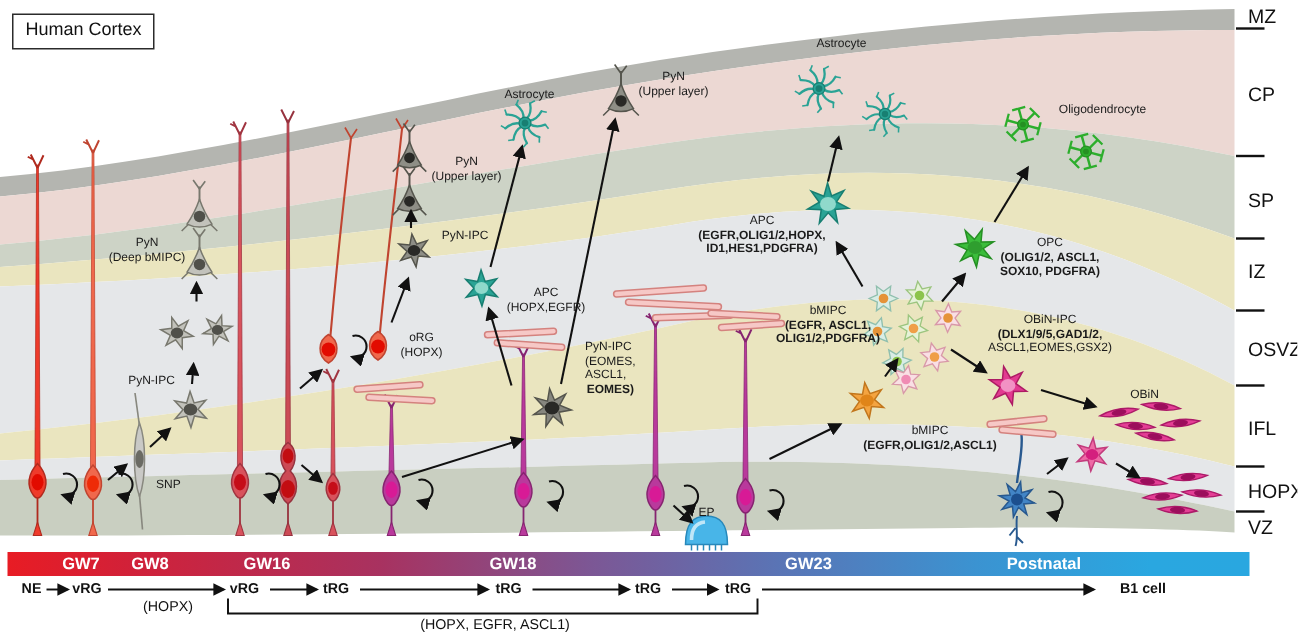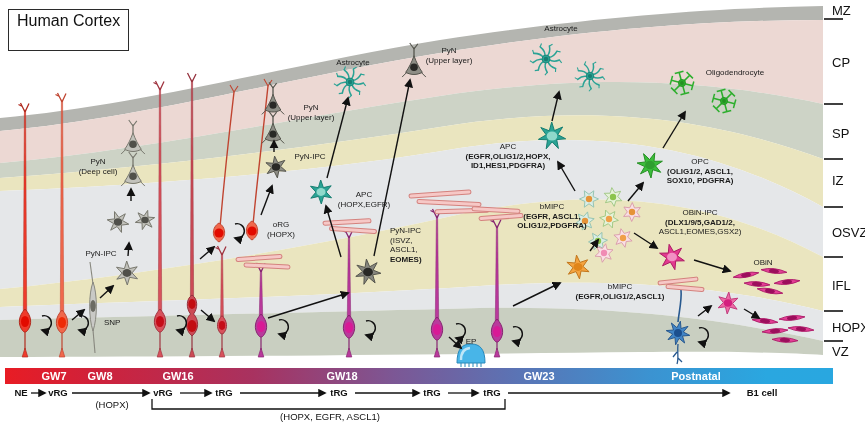--- a/index.html
+++ b/index.html
@@ -1,20 +1,20 @@
 <!DOCTYPE html>
 <html><head>
 <meta charset="utf-8">
 <style>
   html,body{margin:0;padding:0;background:#fff;}
   .stage{position:relative;width:865px;height:424px;background:#fff;overflow:hidden;
          font-family:"Liberation Sans", sans-serif;}
   svg{position:absolute;left:0;top:0;}
   .titlebox{position:absolute;left:8px;top:9px;border:1.4px solid #2b2b2b;background:#fff;
-            padding:2px 8px 20px 8px;font-size:16px;color:#111;z-index:5;}
+            padding:2px 8px 6px 8px;font-size:12px;color:#111;z-index:5;}
   .lbl{position:absolute;font-size:8px;line-height:9.5px;color:#1a1a1a;text-align:center;
        transform:translateX(-50%);white-space:nowrap;z-index:4;}
   .lbl.la{transform:none;text-align:left;}
   .lbl .b{font-weight:bold;text-align:center;}
   .layerlbl{position:absolute;left:832px;font-size:13px;color:#111;z-index:4;white-space:nowrap;}
   .gwbar{position:absolute;left:5px;top:368px;width:828px;height:16px;z-index:3;
          background:linear-gradient(90deg,#e81c24 0%,#d12139 10%,#a83260 30%,#7c5795 47%,#5a74b5 62%,#3b93d1 78%,#2aa7e0 92%,#29a7e0 100%);}
   .gwlbl{position:absolute;top:369.5px;font-size:11px;font-weight:bold;color:#fff;
          transform:translateX(-50%);z-index:4;white-space:nowrap;padding-left:40px;}
   .linlbl{position:absolute;top:387px;font-size:9.5px;color:#111;transform:translateX(-50%);
@@ -449,21 +449,21 @@
   <div class="linlbl" style="left:224px">tRG</div>
   <div class="linlbl" style="left:339px">tRG</div>
   <div class="linlbl" style="left:432px">tRG</div>
   <div class="linlbl" style="left:492px">tRG</div>
   <div class="linlbl" style="left:762px">B1 cell</div>
   <div class="notelbl" style="left:112px;top:399px">(HOPX)</div>
   <div class="notelbl" style="left:330px;top:411px">(HOPX, EGFR, ASCL1)</div>
 
   <div class="lbl" style="left:98px;top:157px">
     <div>PyN</div>
-      <div>(Deep cell)</div>
+      <div>(Deep bMIPC)</div>
   </div>
   <div class="lbl" style="left:101px;top:249px">
     <div>PyN-IPC</div>
   </div>
   <div class="lbl la" style="left:104px;top:318px">
     <div>SNP</div>
   </div>
   <div class="lbl" style="left:281px;top:220px">
     <div>oRG</div>
       <div>(HOPX)</div>
@@ -481,21 +481,21 @@
   </div>
   <div class="lbl" style="left:353px;top:58px">
     <div>Astrocyte</div>
   </div>
   <div class="lbl" style="left:449px;top:46px">
     <div>PyN</div>
       <div>(Upper layer)</div>
   </div>
   <div class="lbl la" style="left:390px;top:226px">
     <div>PyN-IPC</div>
-    <div>(ISVZ,</div>
+    <div>(EOMES,</div>
     <div>ASCL1,</div>
     <div class="b">EOMES)</div>
   </div>
   <div class="lbl" style="left:561px;top:24px">
     <div>Astrocyte</div>
   </div>
   <div class="lbl" style="left:508px;top:142px">
     <div>APC</div>
     <div class="b">(EGFR,OLIG1/2,HOPX,</div>
     <div class="b">ID1,HES1,PDGFRA)</div>

